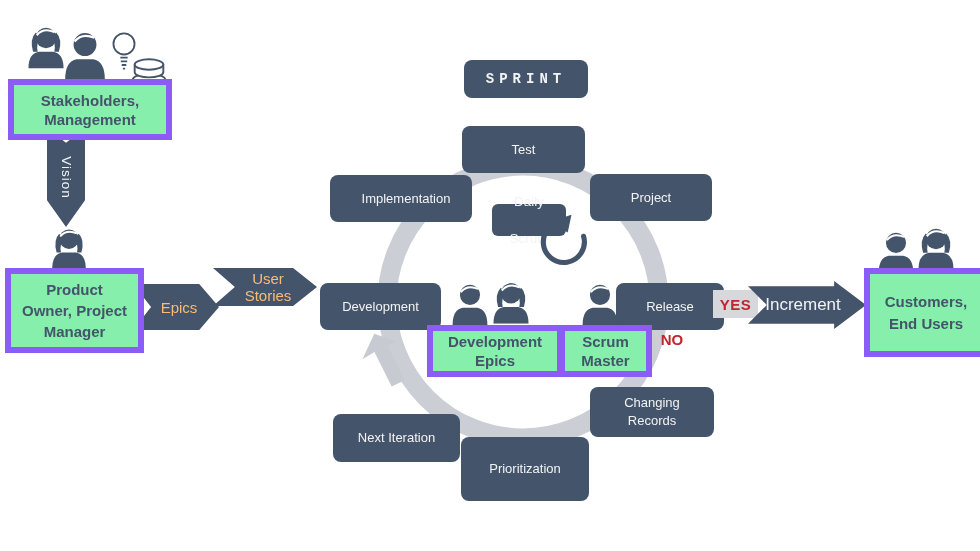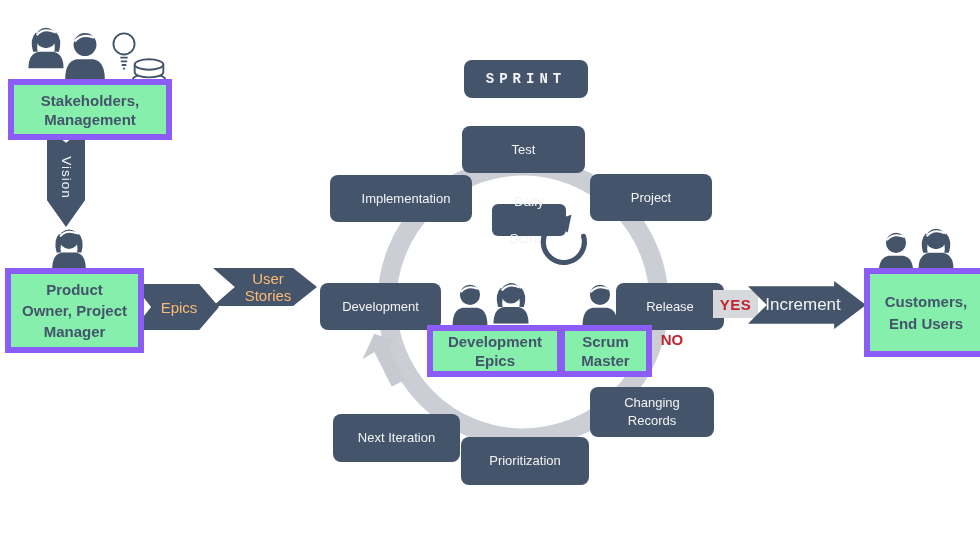--- a/index.html
+++ b/index.html
@@ -124,21 +124,21 @@
 
   <div class="node" style="left:590px;top:387px;width:124px;height:50px;">
     <span>Changing</span>
     <span>Records</span>
   </div>
 
   <div class="node" style="left:333px;top:390px;width:127px;height:48px;margin-top:24px;">
     <span>Next Iteration</span>
   </div>
 
-  <div class="node" style="left:461px;top:437px;width:128px;height:48px;">
+  <div class="node" style="left:461px;top:437px;width:128px;height:64px;">
     <span>Prioritization</span>
   </div>
 
   <div class="vision-arrow">
     <span class="vrot">Vision</span>
   </div>
 
   <div class="chev" style="left:133px;top:284px;width:86px;height:46px;">
     <span>Epics</span>
   </div>

